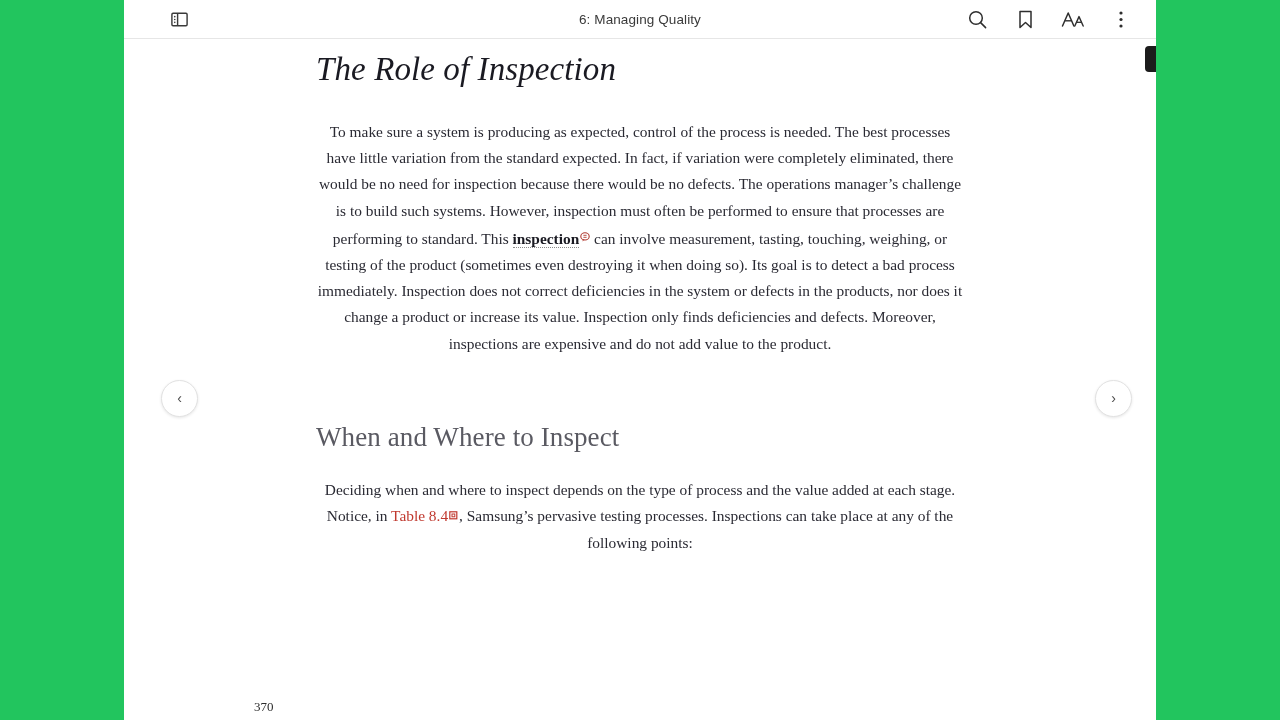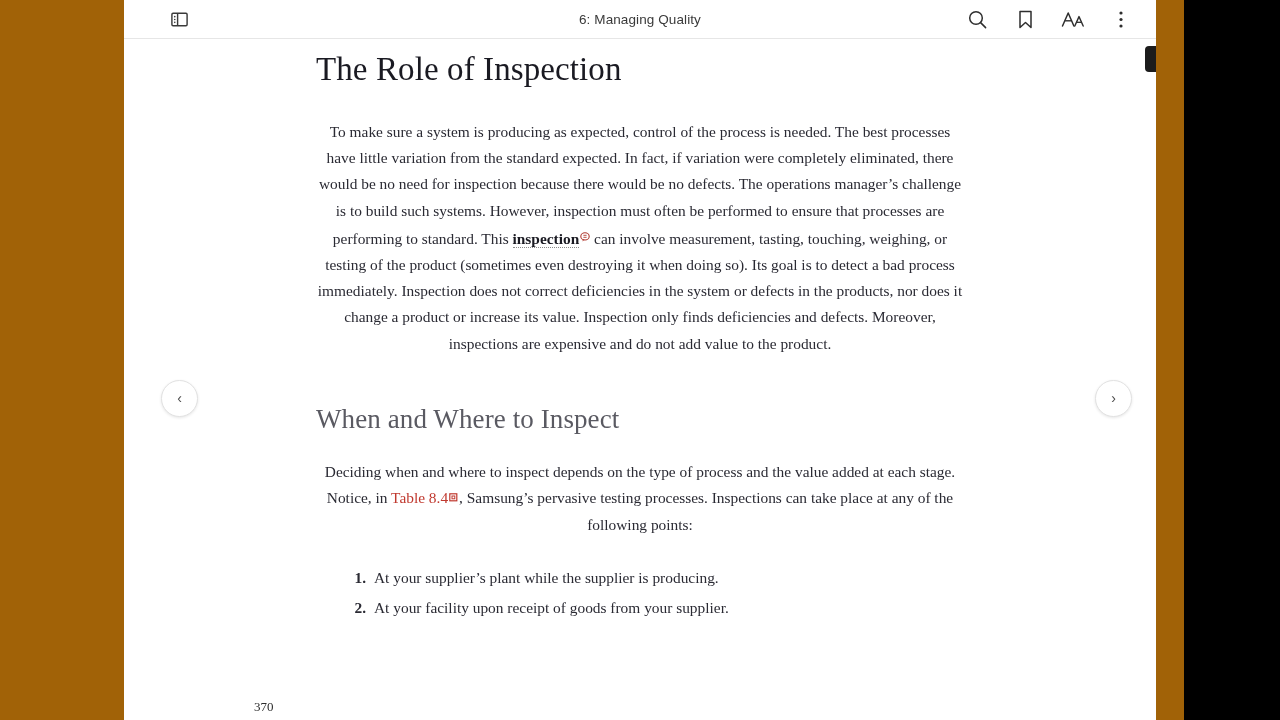--- a/index.html
+++ b/index.html
@@ -7,23 +7,23 @@
     padding: 0;
     width: 1280px;
     height: 720px;
     overflow: hidden;
     background: #000000;
     font-family: "Liberation Sans", sans-serif;
   }
 
   #app {
     position: relative;
-    width: 1184px;
+    width: 1280px;
     height: 720px;
-    background: #a16207;
+    background: #22c55e;
   }
 
   
   .reader-window {
     position: absolute;
     left: 124px;
     top: 0;
     width: 1032px;
     height: 720px;
     background: #ffffff;
@@ -150,29 +150,30 @@
   }
 
   h1.chapter-heading {
     font-family: "Liberation Serif", serif;
     font-weight: 400;
     font-size: 33px;
     line-height: 1.15;
     color: #1a1a22;
     margin: 0 0 30px 0;
     letter-spacing: 0.1px;
+    font-style: italic;
   }
 
   h2.section-heading {
     font-family: "Liberation Serif", serif;
     font-weight: 400;
     font-size: 27px;
     line-height: 1.2;
     color: #5a5a62;
-    margin: 46px 0 24px 0;
+    margin: 64px 0 24px 0;
     letter-spacing: 0.1px;
   }
 
   p.body-text {
     font-family: "Liberation Serif", serif;
     font-size: 15.4px;
     line-height: 26.2px;
     color: #2a2a33;
     margin: 0 0 27px 0;
     text-align: center;
@@ -329,24 +330,20 @@
               </svg></span><span> can involve measurement, tasting, touching, weighing, or testing of the product (sometimes even destroying it when doing so). Its goal is to detect a bad process immediately. Inspection does not correct deficiencies in the system or defects in the products, nor does it change a product or increase its value. Inspection only finds deficiencies and defects. Moreover, inspections are expensive and do not add value to the product.</span></p>
 
 
         <h2 class="section-heading">When and Where to Inspect</h2>
 
         <p class="body-text"><span>Deciding when and where to inspect depends on the type of process and the value added at each stage. Notice, in </span><span class="xref-link">Table 8.4</span><span class="xref-icon"><svg width="10" height="10" viewBox="0 0 10 10">
                 <rect x="0.8" y="0.8" width="7" height="7" fill="none" stroke="#c0392f" stroke-width="1.2"></rect>
                 <rect x="3.0" y="3.0" width="2.8" height="2.8" fill="none" stroke="#c0392f" stroke-width="1"></rect>
               </svg></span><span>, Samsung’s pervasive testing processes. Inspections can take place at any of the following points:</span></p>
 
-        <ol class="numbered-list">
-          <li>At your supplier’s plant while the supplier is producing.</li>
-          <li>At your facility upon receipt of goods from your supplier.</li>
-        </ol>
 
       </div>
 
       <div class="nav-arrow nav-prev">
         <span class="chev">‹</span>
       </div>
       <div class="nav-arrow nav-next">
         <span class="chev">›</span>
       </div>
 

